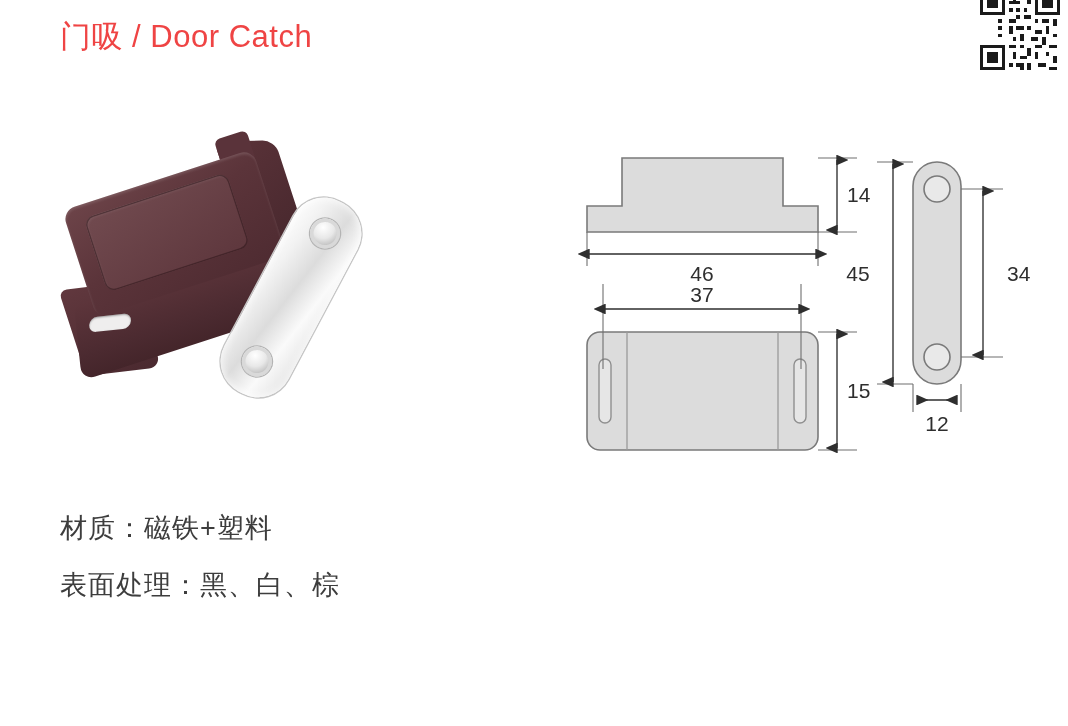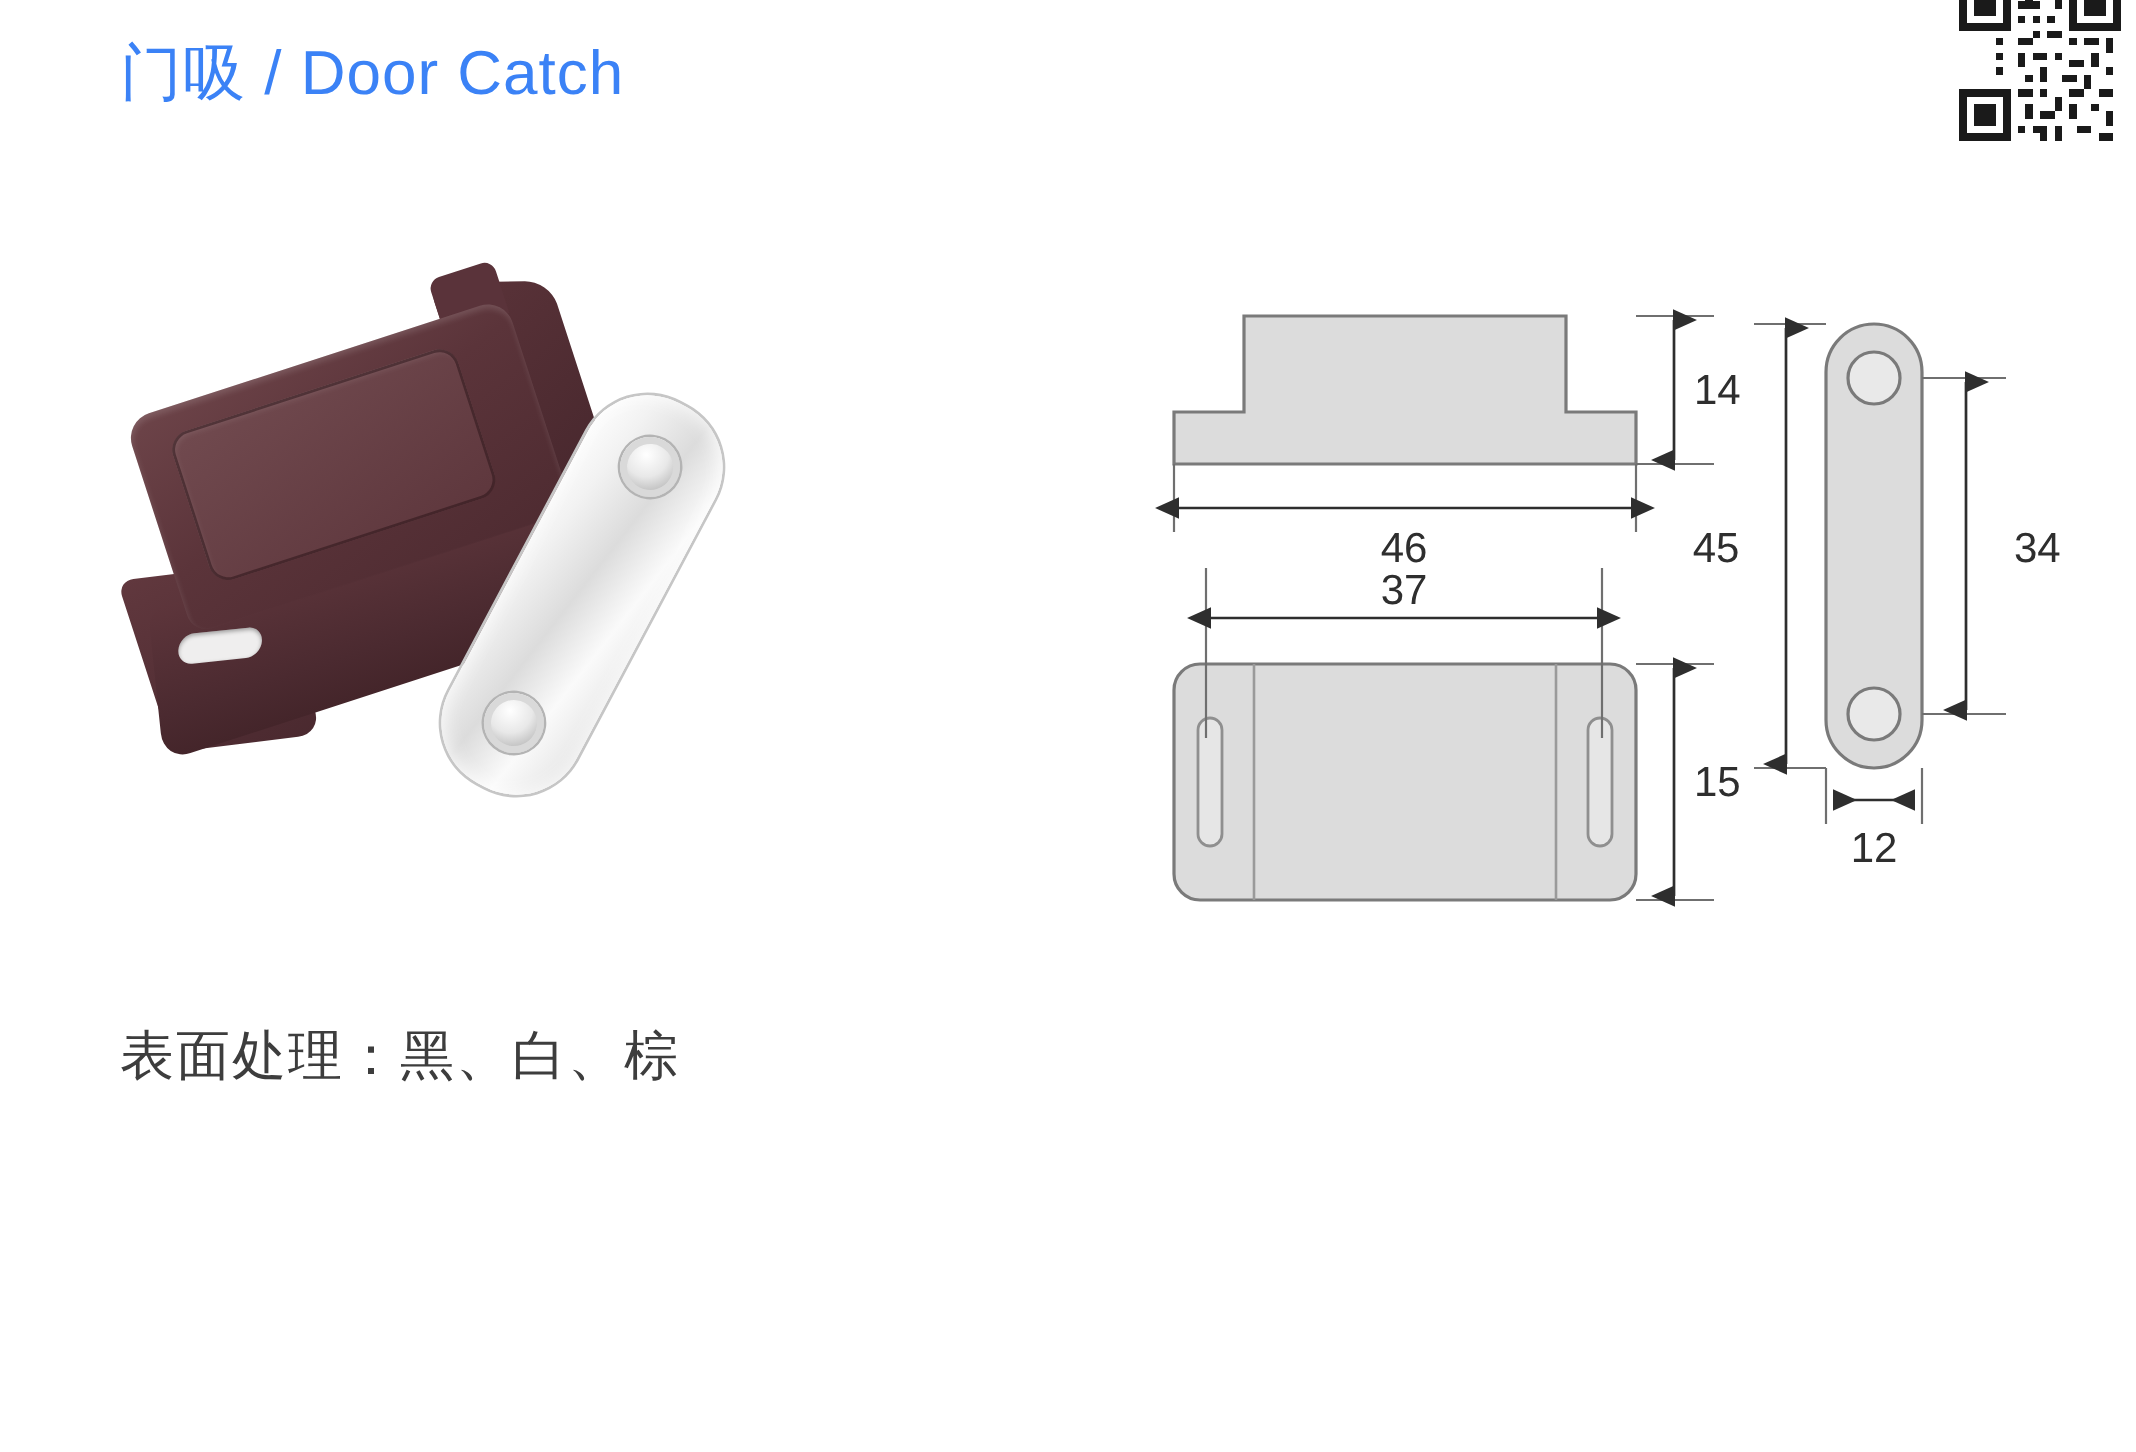--- a/index.html
+++ b/index.html
@@ -17,21 +17,21 @@
   }
 
   
   #page-title {
     position: absolute;
     left: 60px;
     top: 16px;
     font-size: 31px;
     font-weight: 400;
     letter-spacing: 0.5px;
-    color: #3b82f6;
+    color: #ef4444;
     white-space: nowrap;
   }
 
   
   #qr-code {
     position: absolute;
     right: 0px;
     top: -14px;
     width: 96px;
     height: 88px;
@@ -359,17 +359,18 @@
     <text class="dim-text" x="127" y="158" text-anchor="middle">37</text>
     <text class="dim-text" x="272" y="254">15</text>
     <text class="dim-text" x="283" y="137" text-anchor="middle">45</text>
     <text class="dim-text" x="432" y="137">34</text>
     <text class="dim-text" x="362" y="287" text-anchor="middle">12</text>
   </svg>
 </div>
 
 <div id="spec-block">
   <div class="spec-col cn">
+    <div class="spec-line">材质：磁铁+塑料</div>
     <div class="spec-line">表面处理：黑、白、棕</div>
   </div>
   <div class="spec-col en">
   </div>
 </div>
 
 </body></html>

